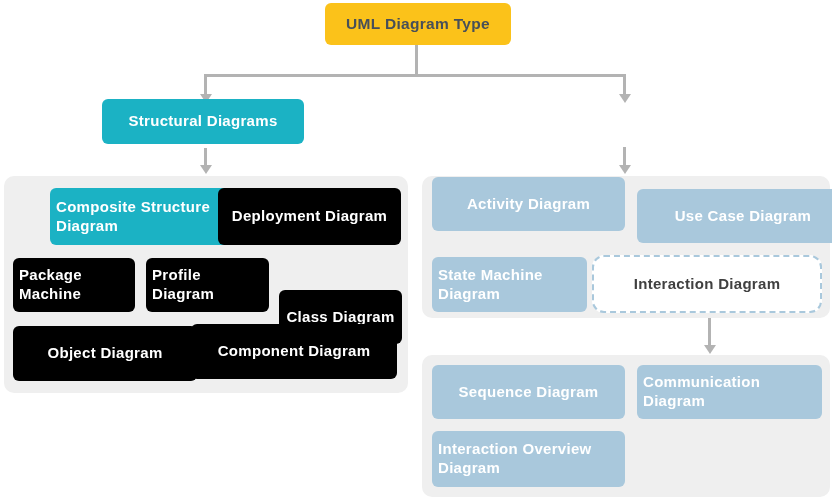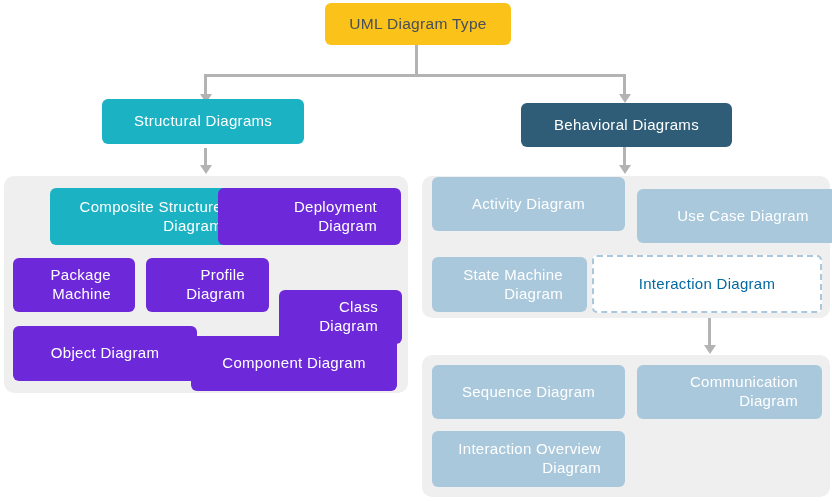--- a/index.html
+++ b/index.html
@@ -3,31 +3,31 @@
 <meta charset="utf-8">
 <style>
   html,body{margin:0;padding:0;background:#ffffff;}
   .stage{
     position:relative;width:832px;height:501px;background:#ffffff;overflow:hidden;
     font-family:"Liberation Sans","DejaVu Sans",sans-serif;
   }
   .panel{position:absolute;background:#efefef;border-radius:10px;}
   .node{
     position:absolute;display:flex;align-items:center;justify-content:center;
-    text-align:right;border-radius:6px;font-weight:normal;color:#ffffff;
-    font-size:15px;line-height:1.25;letter-spacing:.3px;padding:2px 24px;
+    text-align:left;border-radius:6px;font-weight:bold;color:#ffffff;
+    font-size:15px;line-height:1.25;letter-spacing:.3px;padding:2px 6px;
     box-sizing:border-box;
   }
   .root-node{background:#fbc21a;color:#474f59;font-size:15.5px;}
   .teal{background:#1bb2c4;}
   .dark{background:#2f5d78;}
-  .cyan{background:#6d28d9;}
+  .cyan{background:#000000;}
   .bluegray{background:#a9c8dc;}
   .dashed{
-    background:#ffffff;border:2px dashed #a9c8dc;color:#0369a1;border-radius:5px;
+    background:#ffffff;border:2px dashed #a9c8dc;color:#404040;border-radius:12px;
   }
   .line{position:absolute;background:#b3b3b3;}
   .arrowhead{
     position:absolute;width:0;height:0;
     border-left:6px solid transparent;border-right:6px solid transparent;
     border-top:9px solid #b3b3b3;
   }
 </style>
 </head>
 <body>
@@ -50,29 +50,28 @@
   <div class="arrowhead" style="left:703.5px;top:345px;"></div>
 
   <div class="panel" style="left:4px;top:176px;width:404px;height:217px;"></div>
   <div class="panel" style="left:422px;top:176px;width:408px;height:142px;"></div>
   <div class="panel" style="left:422px;top:355px;width:408px;height:142px;"></div>
 
   <div class="node root-node" style="left:325px;top:3px;width:186px;height:42px;">UML Diagram Type</div>
 
   <div class="node teal" style="left:102px;top:99px;width:202px;height:45px;">Structural Diagrams</div>
 
-  <div class="node dark" style="left:521px;top:103px;width:211px;height:44px;">Behavioral Diagrams</div>
 
   <div class="node teal" style="left:10px;top:188px;width:196px;height:57px;margin-left:40px;">Composite Structure Diagram</div>
   <div class="node cyan" style="left:218px;top:188px;width:183px;height:57px;">Deployment Diagram</div>
   <div class="node cyan" style="left:13px;top:258px;width:122px;height:54px;">Package Machine</div>
   <div class="node cyan" style="left:146px;top:258px;width:123px;height:54px;">Profile Diagram</div>
   <div class="node cyan" style="left:279px;top:258px;width:123px;height:54px;margin-top:32px;">Class Diagram</div>
   <div class="node cyan" style="left:13px;top:326px;width:184px;height:55px;">Object Diagram</div>
-  <div class="node cyan" style="left:191px;top:336px;width:206px;height:55px;">Component Diagram</div>
+  <div class="node cyan" style="left:191px;top:324px;width:206px;height:55px;">Component Diagram</div>
 
   <div class="node bluegray" style="left:432px;top:177px;width:193px;height:54px;">Activity Diagram</div>
   <div class="node bluegray" style="left:637px;top:189px;width:212px;height:54px;">Use Case Diagram</div>
   <div class="node bluegray" style="left:432px;top:257px;width:155px;height:55px;">State Machine Diagram</div>
   <div class="node dashed" style="left:592px;top:255px;width:230px;height:58px;">Interaction Diagram</div>
 
   <div class="node bluegray" style="left:432px;top:365px;width:193px;height:54px;">Sequence Diagram</div>
   <div class="node bluegray" style="left:637px;top:365px;width:185px;height:54px;">Communication Diagram</div>
   <div class="node bluegray" style="left:432px;top:431px;width:193px;height:56px;">Interaction Overview Diagram</div>
 

